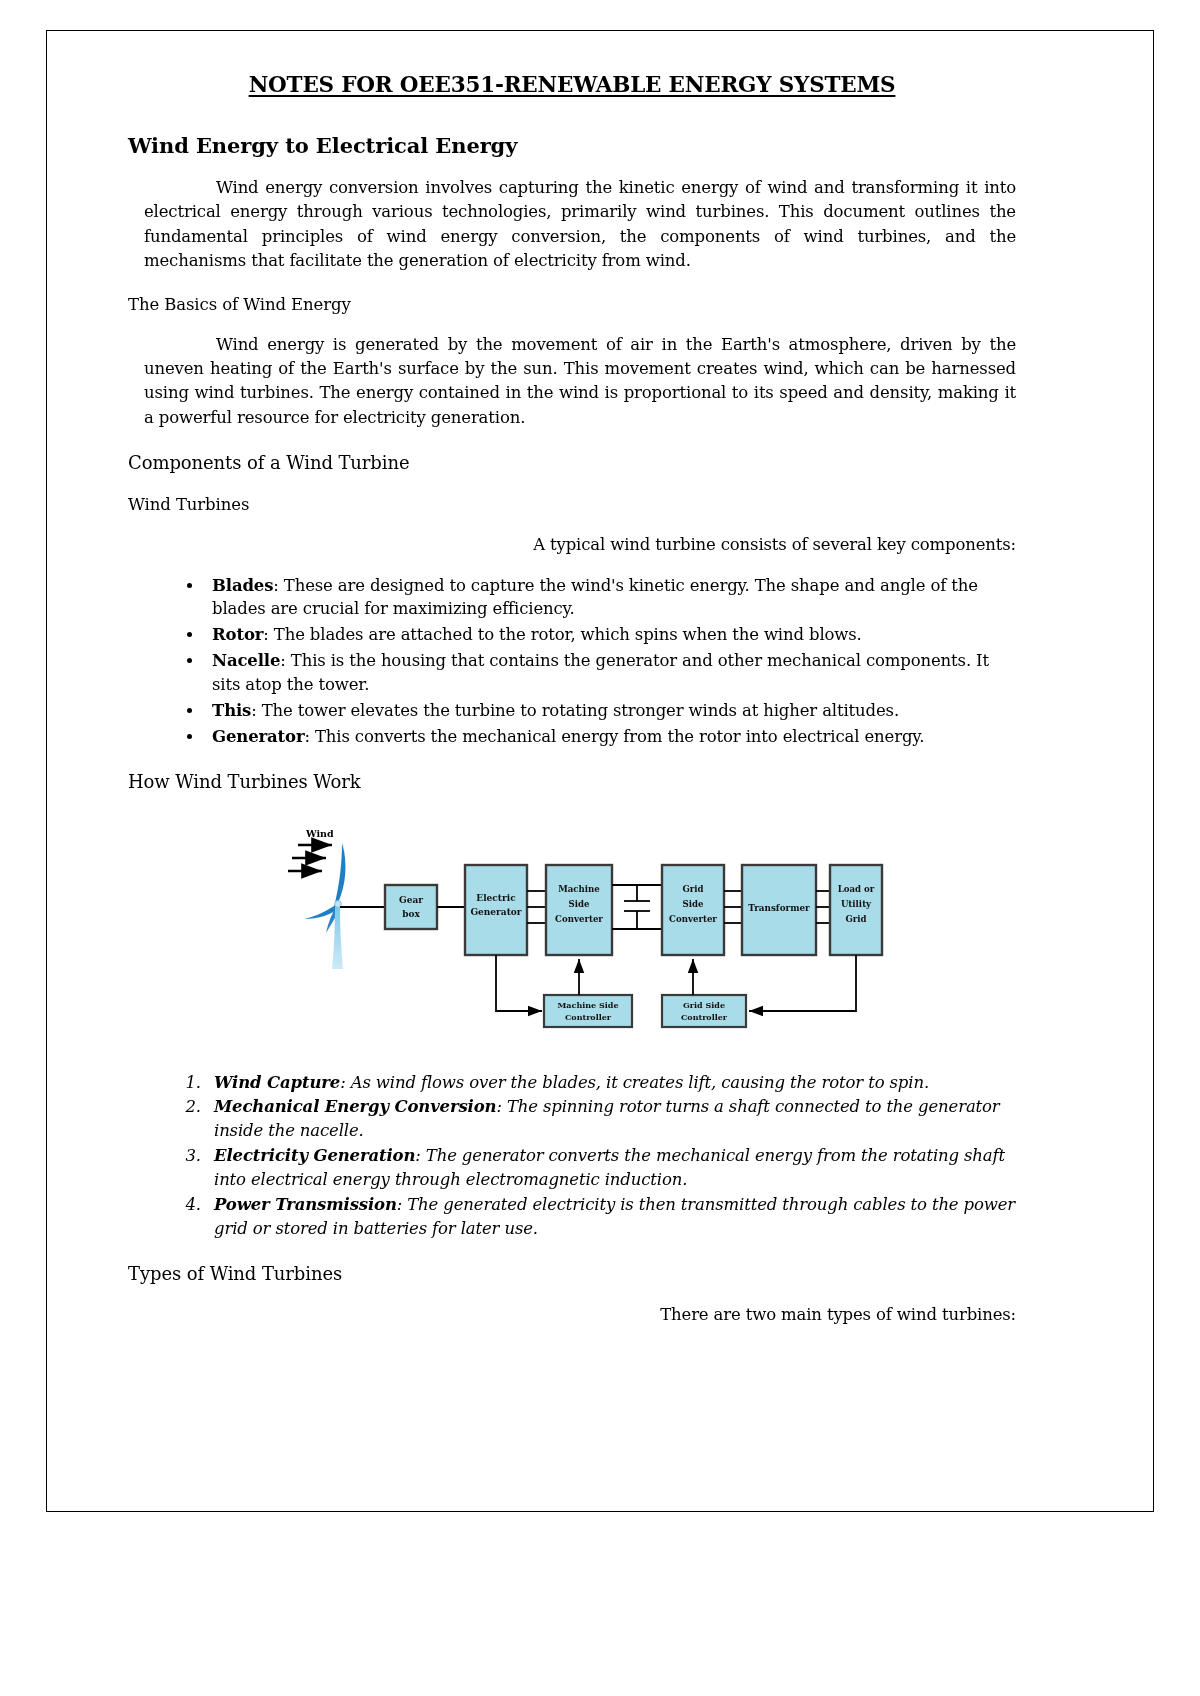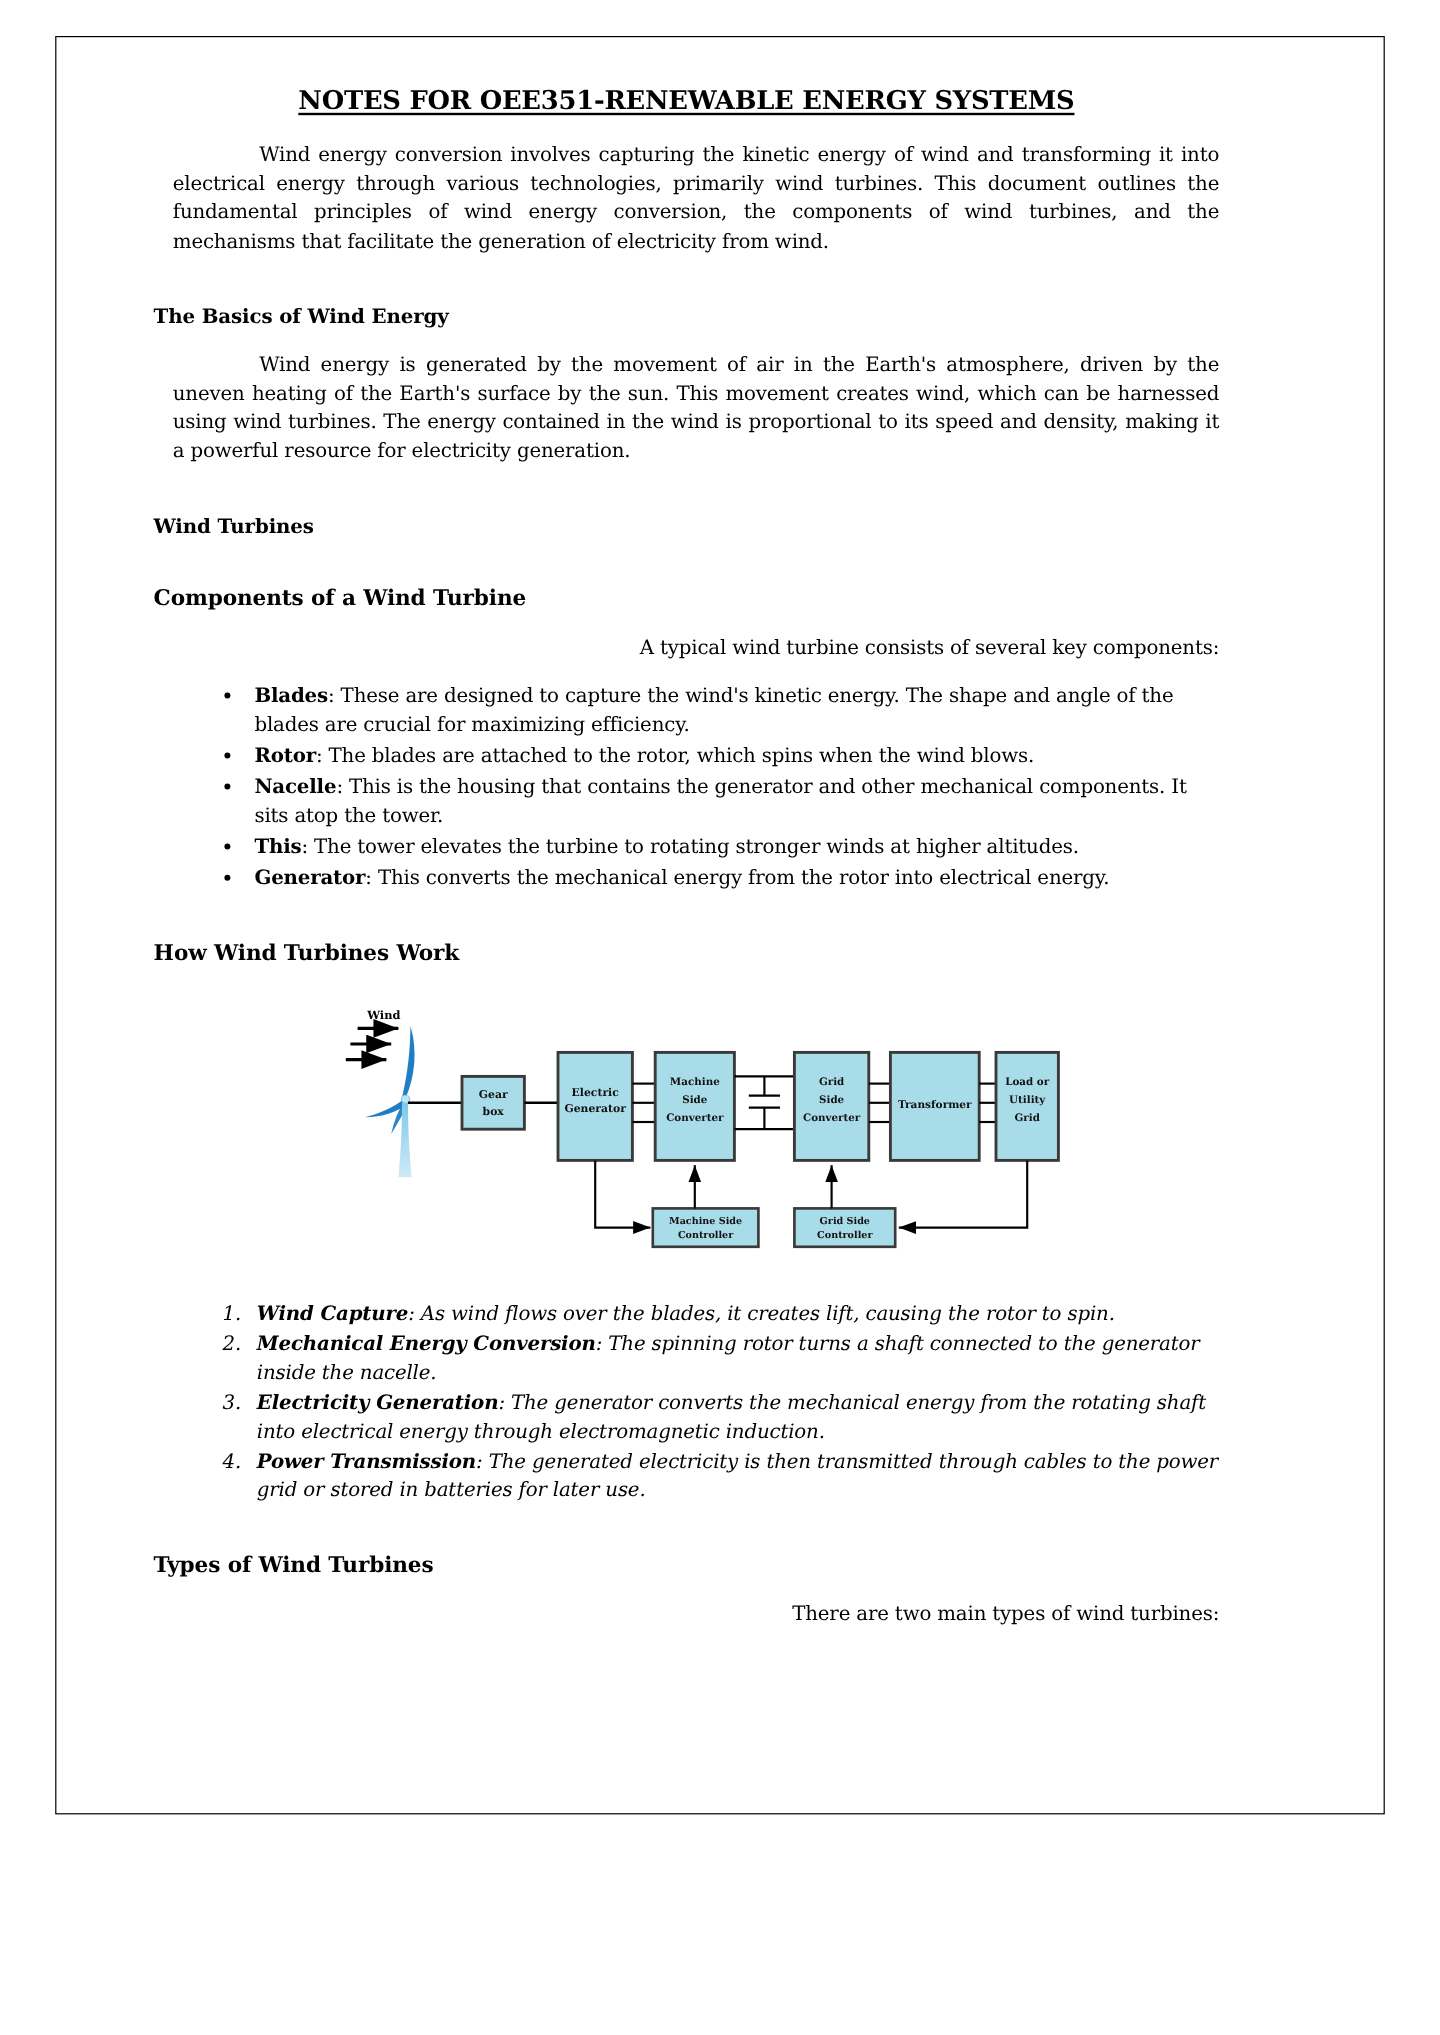--- a/index.html
+++ b/index.html
@@ -48,23 +48,23 @@
     line-height: 1.25;
   }
   .h1 {
     font-weight: bold;
     font-size: 21px;
     margin: 34px 0 0 0;
     line-height: 1.2;
     letter-spacing: -0.1px;
   }
   .h2 {
-    font-weight: bold;
+    font-weight: normal;
     font-size: 16.5px;
-    margin: 40px 0 0 0;
+    margin: 22px 0 0 0;
     line-height: 1.2;
     letter-spacing: -0.1px;
   }
   .h2.big {
     font-size: 18px;
   }
   p.body {
     font-size: 16.5px;
     line-height: 1.47;
     margin: 18px 0 0 16px;
@@ -113,30 +113,31 @@
 </head>
 <body>
 
 <div id="page">
   <div id="page-border"></div>
 
   <div id="content">
 
     <div class="doc-title">NOTES FOR OEE351-RENEWABLE ENERGY SYSTEMS</div>
 
+    <div class="h1">Wind Energy to Electrical Energy</div>
 
     <p class="body indent">Wind energy conversion involves capturing the kinetic energy of wind and transforming it into electrical energy through various technologies, primarily wind turbines. This document outlines the fundamental principles of wind energy conversion, the components of wind turbines, and the mechanisms that facilitate the generation of electricity from wind.</p>
 
     <div class="h2">The Basics of Wind Energy</div>
 
     <p class="body indent">Wind energy is generated by the movement of air in the Earth's atmosphere, driven by the uneven heating of the Earth's surface by the sun. This movement creates wind, which can be harnessed using wind turbines. The energy contained in the wind is proportional to its speed and density, making it a powerful resource for electricity generation.</p>
 
+    <div class="h2 big">Components of a Wind Turbine</div>
+
     <div class="h2">Wind Turbines</div>
-
-    <div class="h2 big">Components of a Wind Turbine</div>
 
     <p class="body noindent">A typical wind turbine consists of several key components:</p>
 
     <ul class="bullets">
       <li><b>Blades</b><span>: These are designed to capture the wind's kinetic energy. The shape and angle of the blades are crucial for maximizing efficiency.</span></li>
       <li><b>Rotor</b><span>: The blades are attached to the rotor, which spins when the wind blows.</span></li>
       <li><b>Nacelle</b><span>: This is the housing that contains the generator and other mechanical components. It sits atop the tower.</span></li>
       <li><b>This</b><span>: The tower elevates the turbine to rotating stronger winds at higher altitudes.</span></li>
       <li><b>Generator</b><span>: This converts the mechanical energy from the rotor into electrical energy.</span></li>
     </ul>

